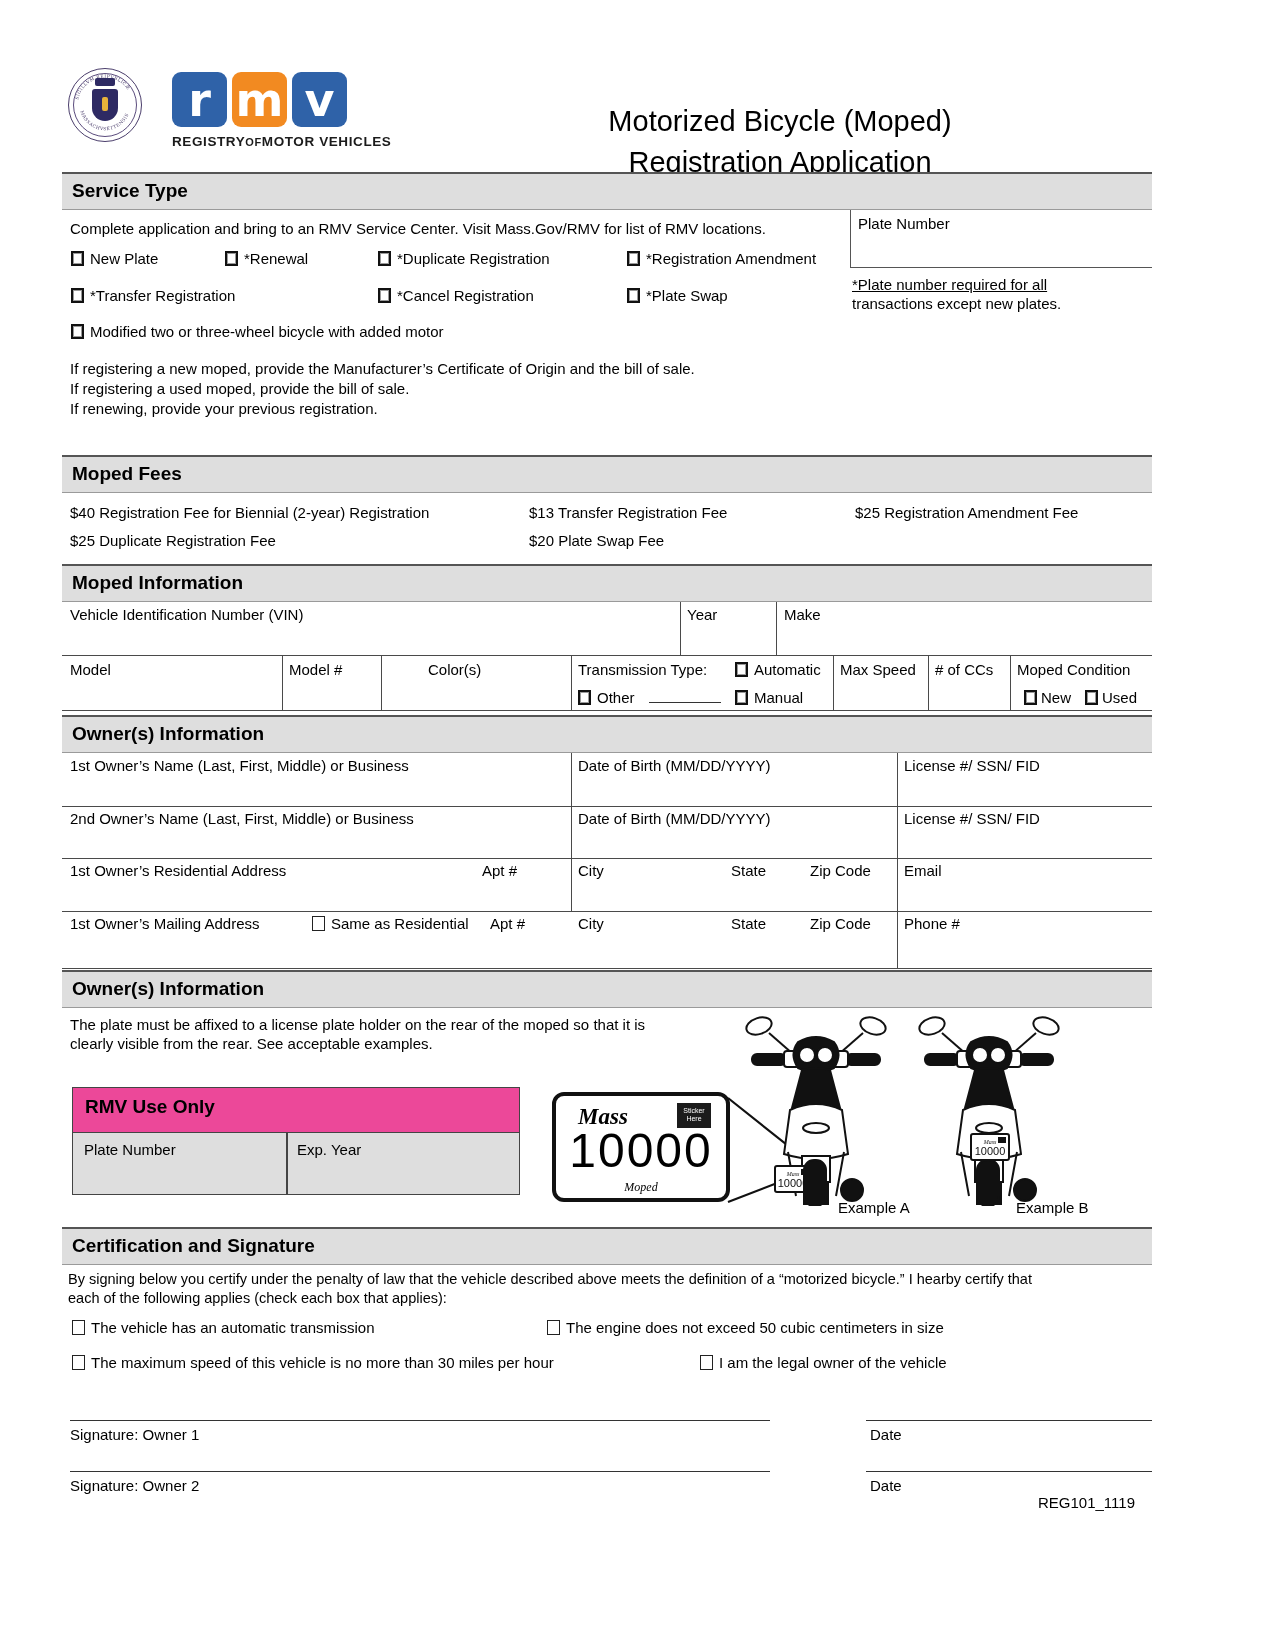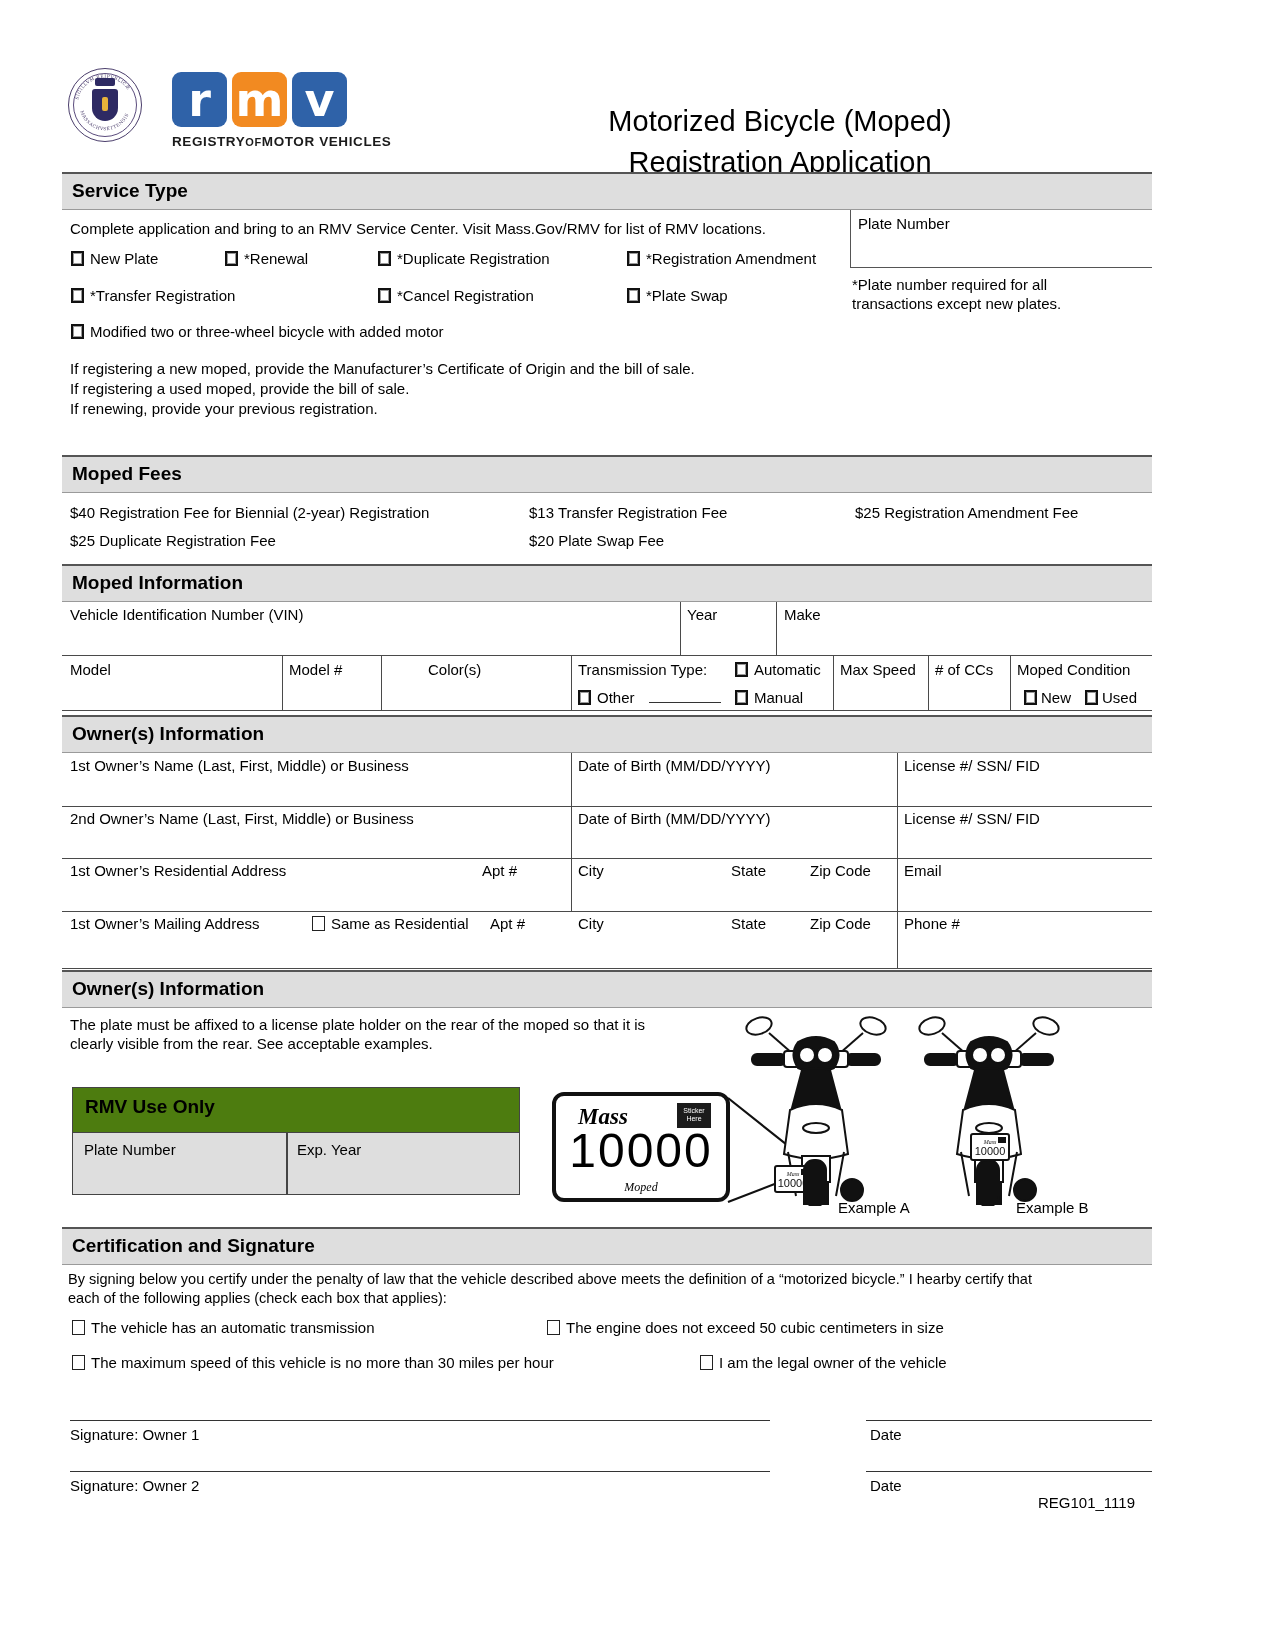--- a/index.html
+++ b/index.html
@@ -167,21 +167,21 @@
     position: absolute;
     font-size: 15px;
     white-space: nowrap;
   }
 
   .boxline { position: absolute; border: 1.4px solid #555; box-sizing: border-box; }
 
   
   .rmvuse-head {
     position: absolute;
-    background: #4d7c0f;
+    background: #ec4899;
     border: 1.6px solid #444;
     box-sizing: border-box;
     font-size: 19px;
     font-weight: bold;
     padding: 8px 0 0 12px;
   }
   .rmvuse-body {
     position: absolute;
     background: #dedede;
     border: 1.6px solid #444;
@@ -267,21 +267,21 @@
   <div class="opt" style="left:627px; top:287px;">
     <span class="cbx"></span><span class="lbl">*Plate Swap</span>
   </div>
 
   <div class="opt" style="left:71px; top:323px;">
     <span class="cbx"></span><span class="lbl">Modified two or three-wheel bicycle with added motor</span>
   </div>
 
   <div class="boxline" style="left:850px; top:210px; width:302px; height:58px; border:none; border-left:1.4px solid #555; border-bottom:1.4px solid #555;"></div>
   <div class="abs txt" style="left:858px; top:213px;">Plate Number</div>
-  <div class="abs txt" style="left:852px; top:274px; width:290px;">*Plate number required for all</div>
+  <div class="abs txt" style="left:852px; top:274px; width:290px;text-decoration:underline;">*Plate number required for all</div>
   <div class="abs txt" style="left:852px; top:293px; width:290px;">transactions except new plates.</div>
 
   <div class="abs txt" style="left:70px; top:358px;">If registering a new moped, provide the Manufacturer’s Certificate of Origin and the bill of sale.</div>
   <div class="abs txt" style="left:70px; top:378px;">If registering a used moped, provide the bill of sale.</div>
   <div class="abs txt" style="left:70px; top:398px;">If renewing, provide your previous registration.</div>
 
   <div class="secbar" style="left:62px; top:455px; width:1090px; height:38px;">Moped Fees</div>
 
   <div class="abs txt" style="left:70px; top:502px;">$40 Registration Fee for Biennial (2-year) Registration</div>
   <div class="abs txt" style="left:529px; top:502px;">$13 Transfer Registration Fee</div>

